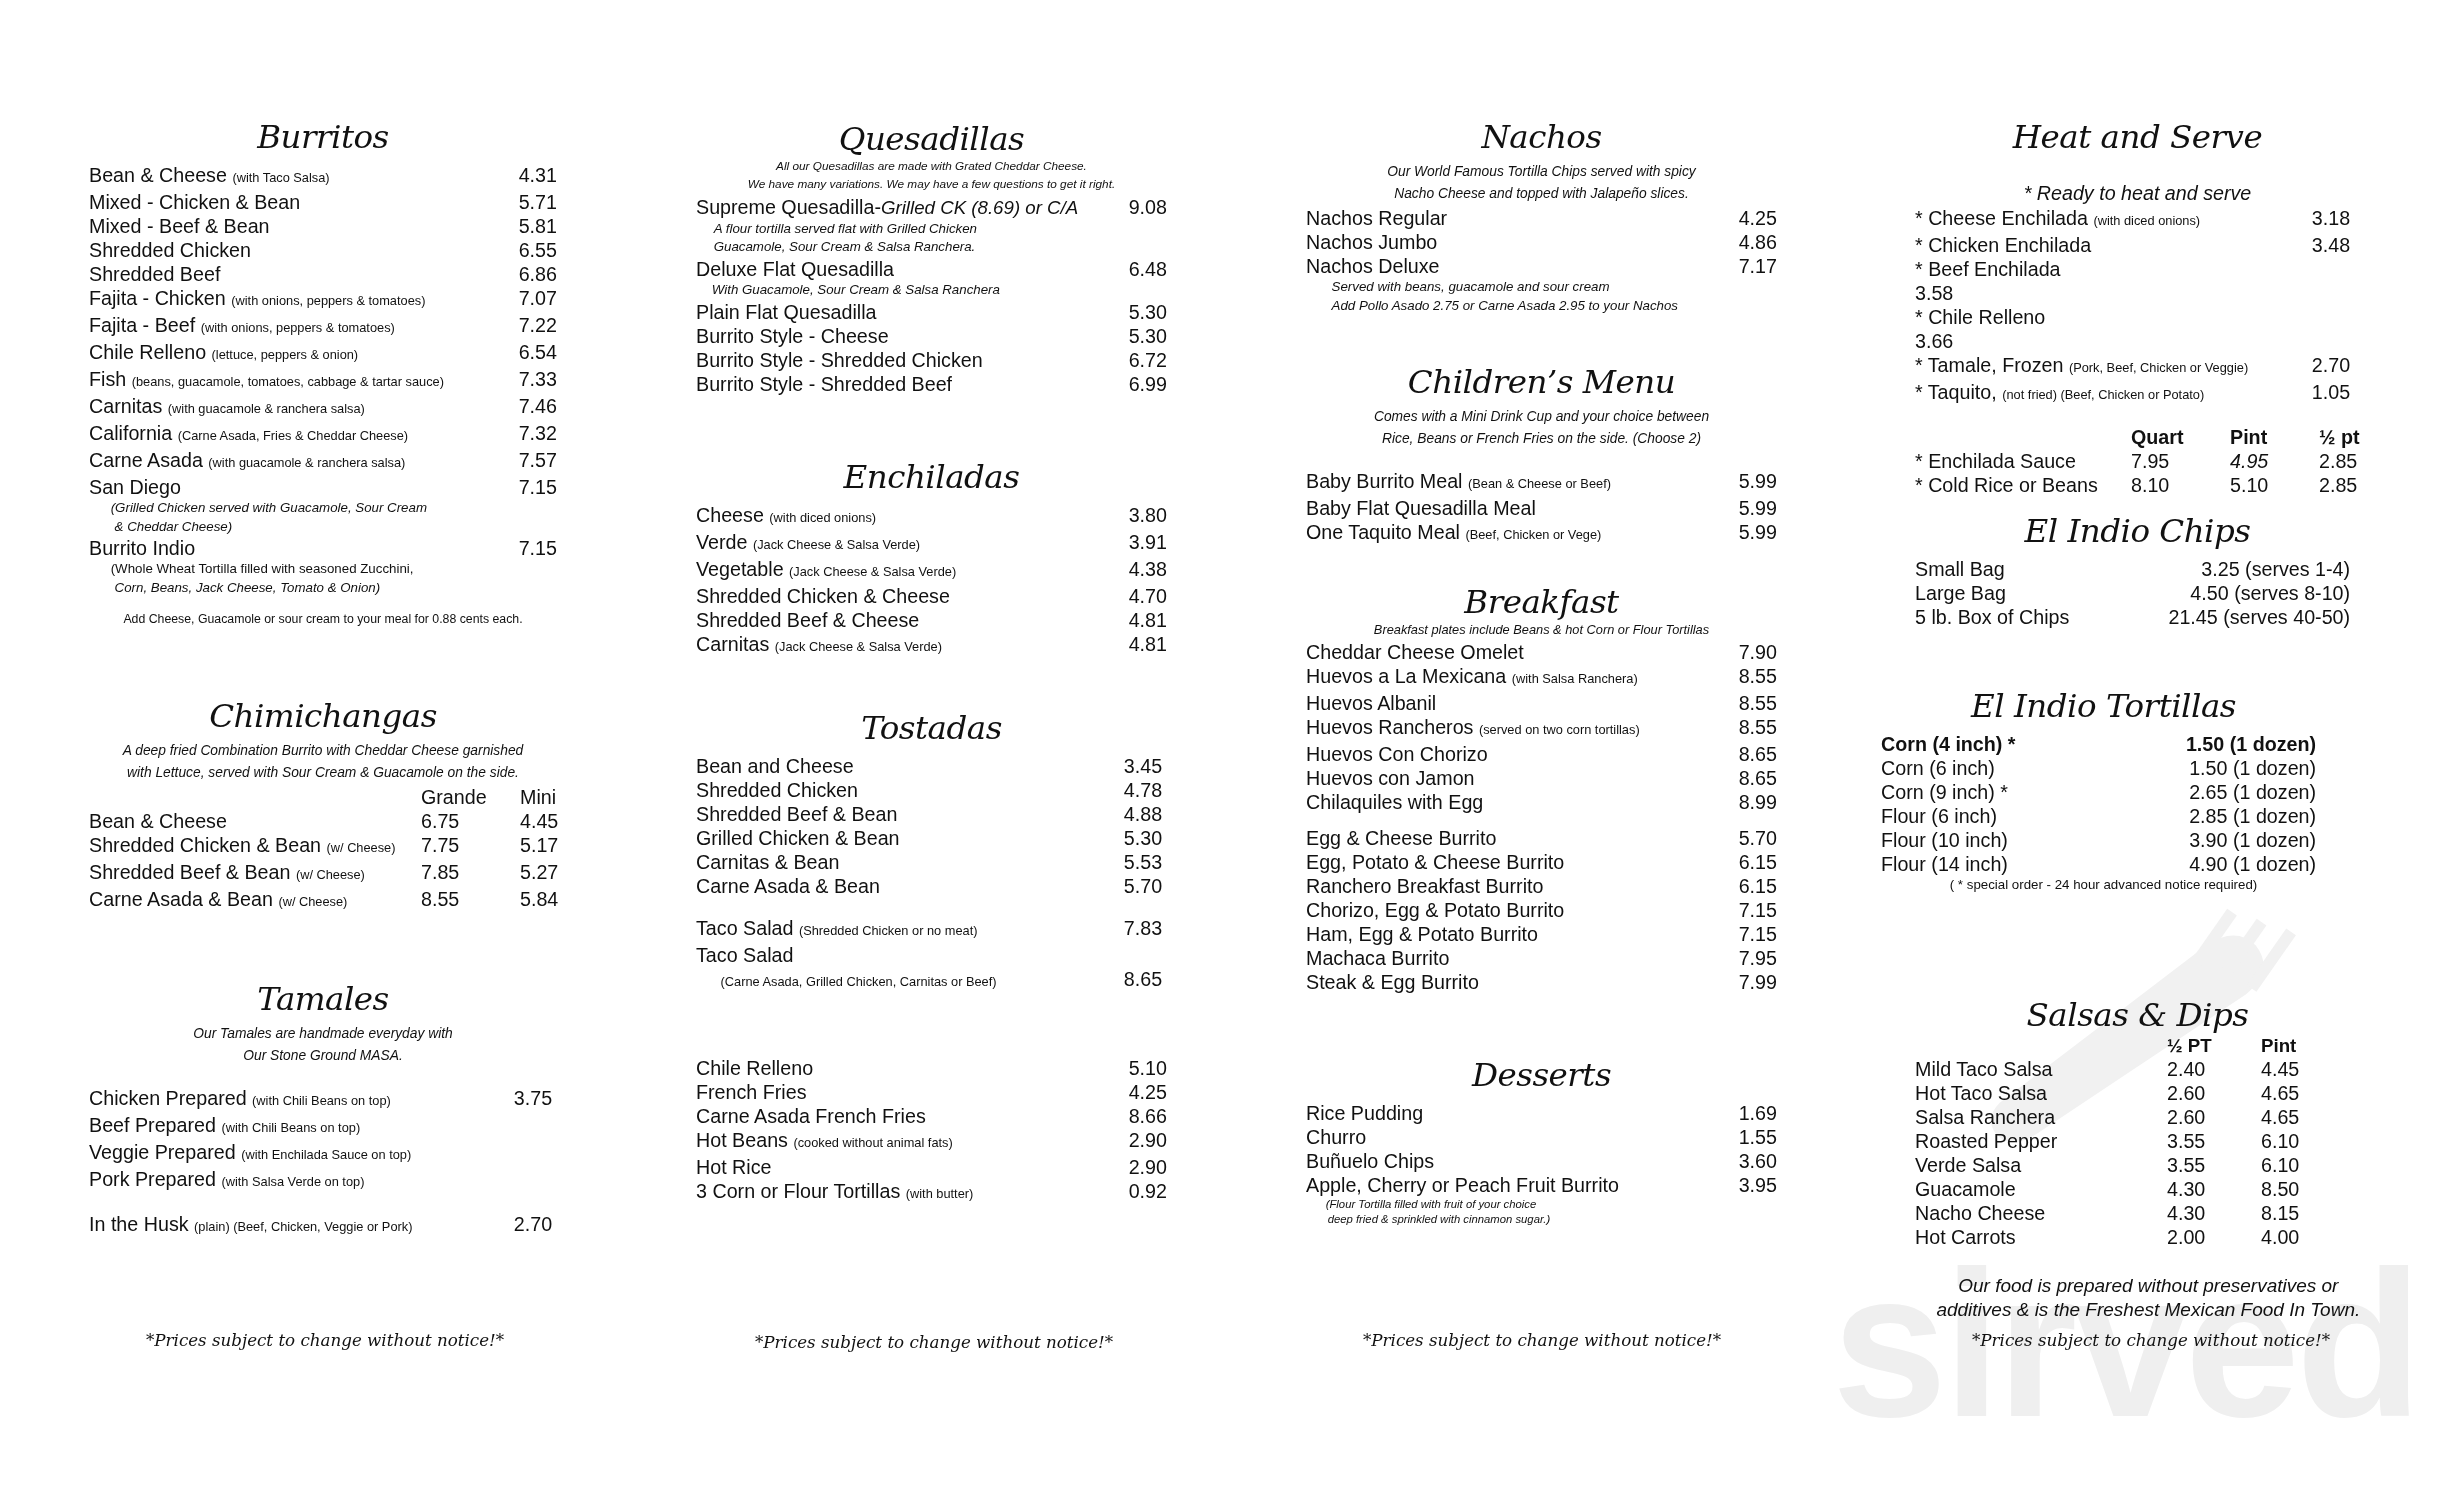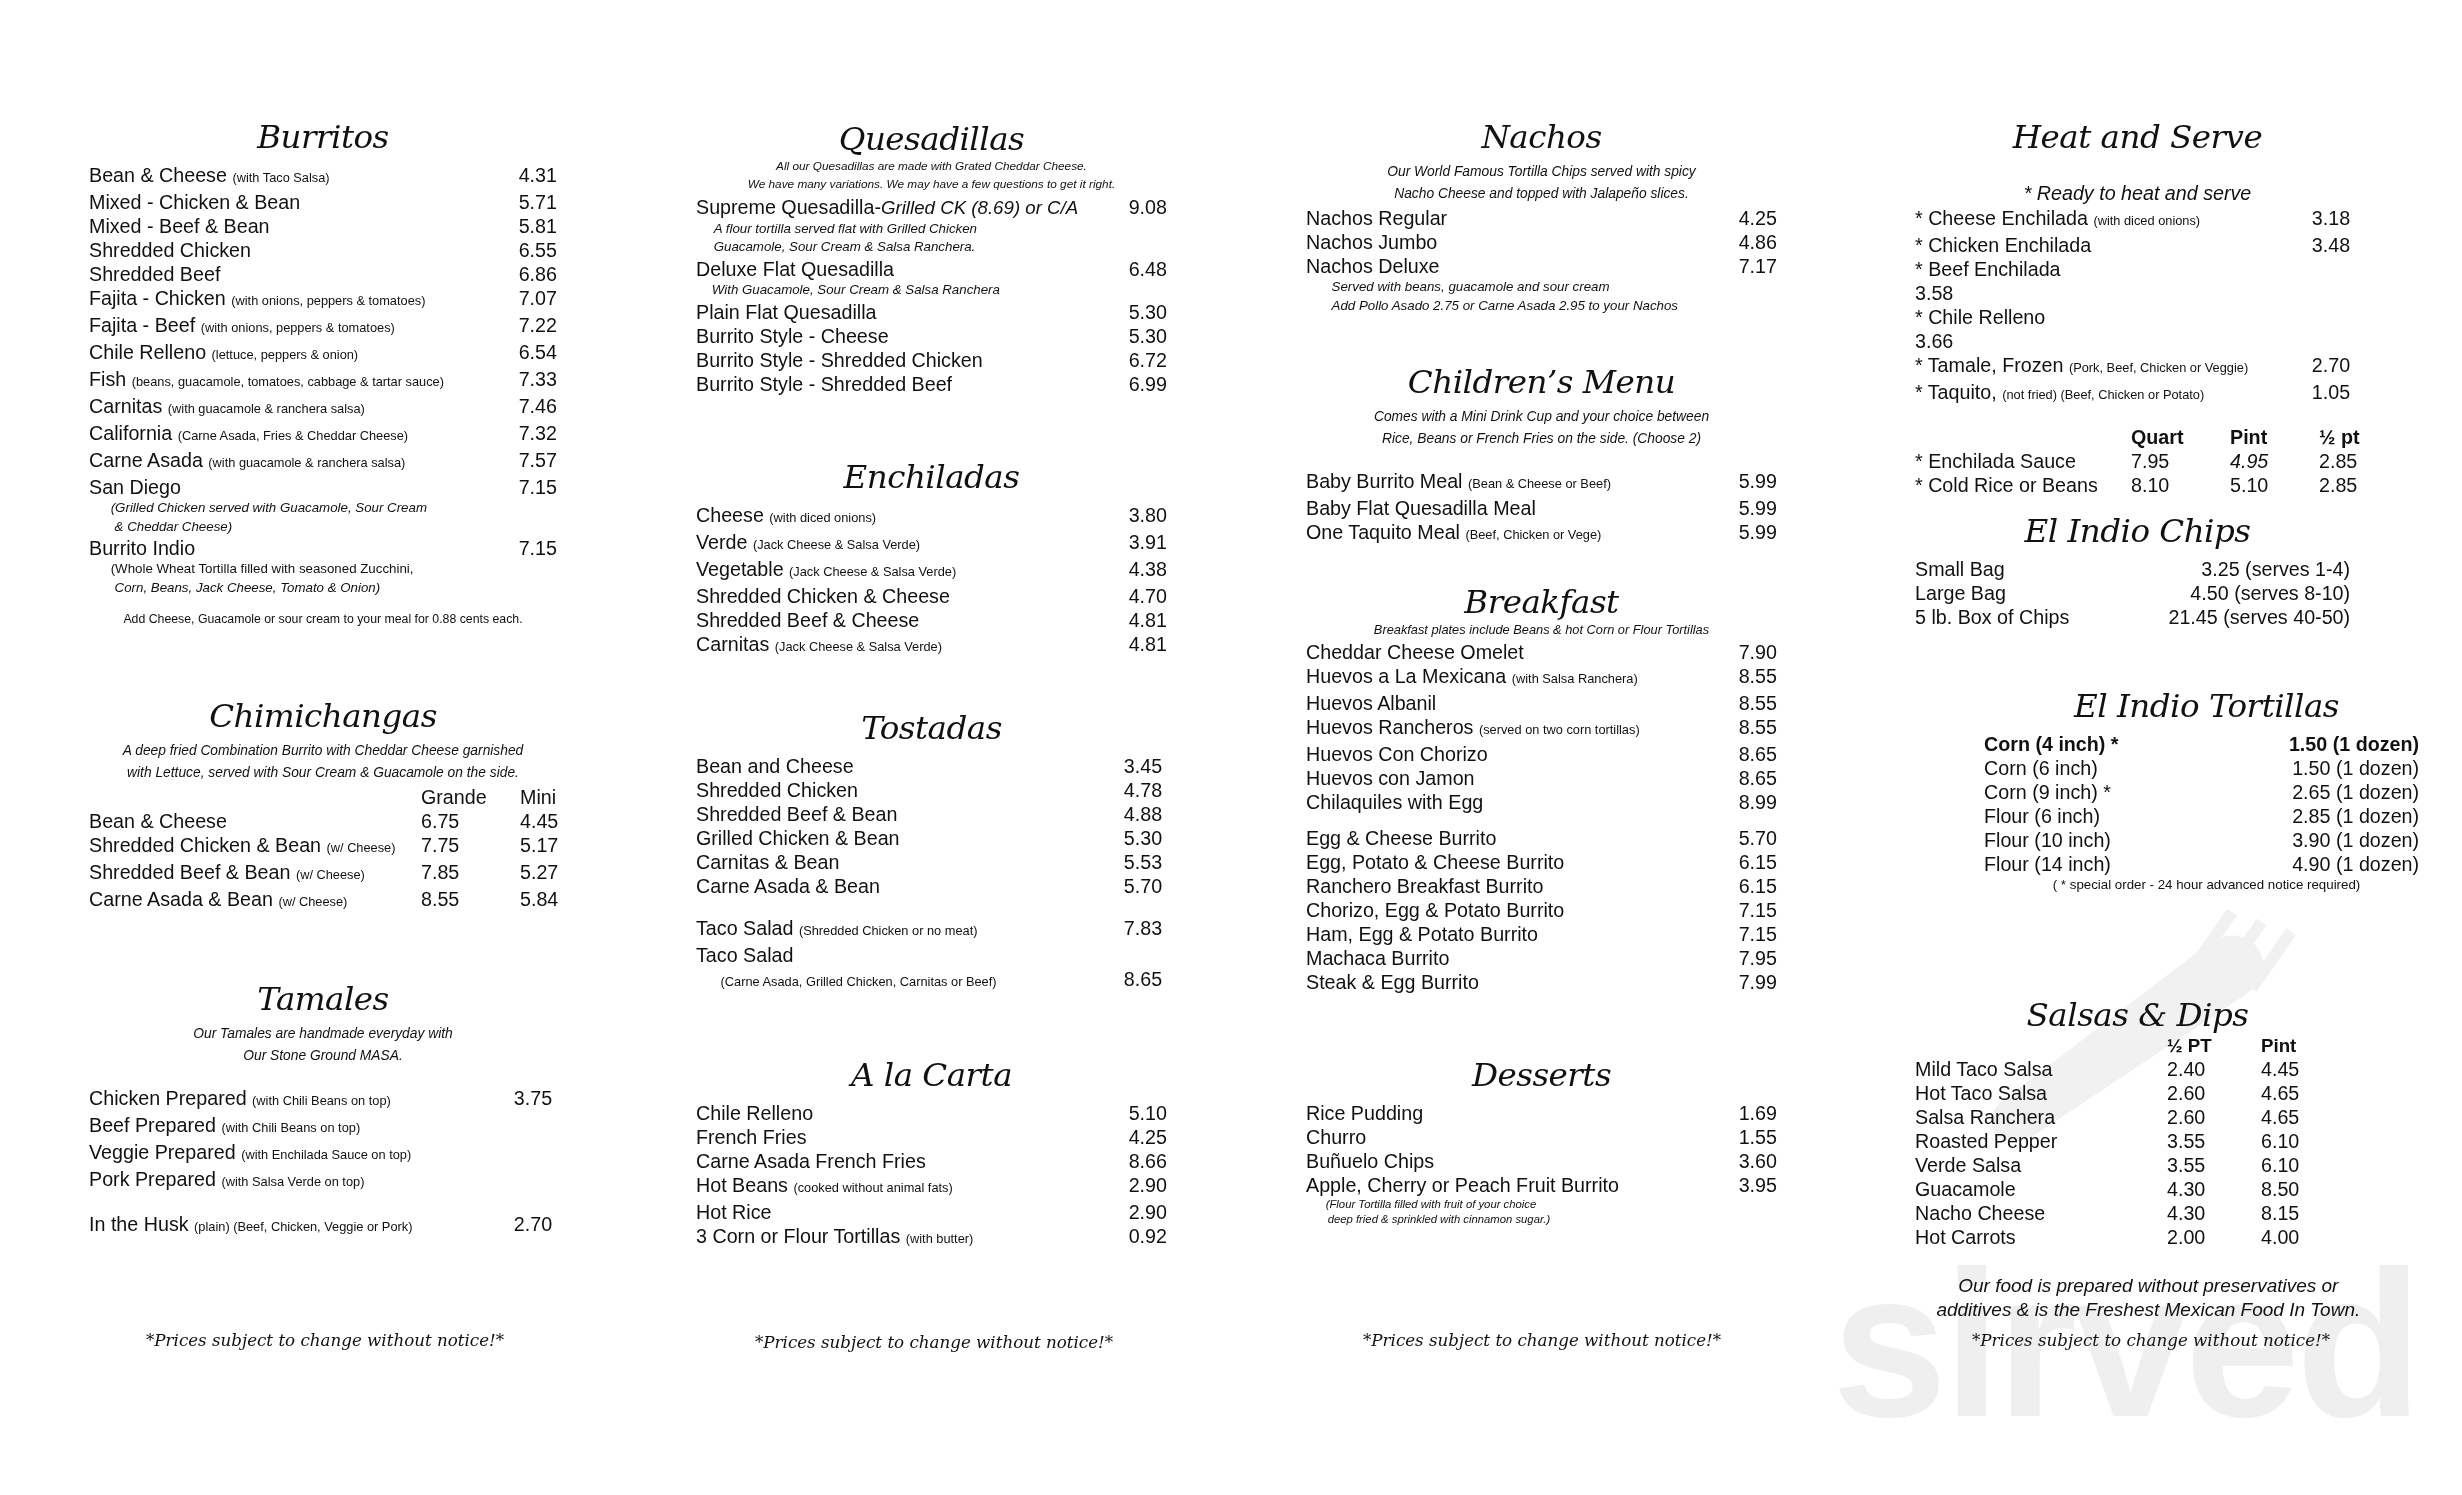--- a/index.html
+++ b/index.html
@@ -274,21 +274,20 @@
     <span class="name">Taco Salad</span>
       <span></span>
   </div>
   <div class="row" style="padding-right:4.9px">
     <span class="name" style="padding-left:24.6px"><small>(Carne Asada, Grilled Chicken, Carnitas or Beef)</small></span>
     <span class="price">8.65</span>
   </div>
 </div>
 
 <div class="section" style="left:696px; top:1056px; width:471px;">
-  <div class="title">A la Carta</div>
   <div id="carta-list">
       <div class="row">
         <span class="name">Chile Relleno</span>
         <span class="price">5.10</span>
       </div>
       <div class="row">
         <span class="name">French Fries</span>
         <span class="price">4.25</span>
       </div>
       <div class="row">
@@ -511,21 +510,21 @@
         <span class="name">Large Bag</span>
         <span class="price">4.50 (serves 8-10)</span>
       </div>
       <div class="row" style="padding-right: 9.9px;">
         <span class="name">5 lb. Box of Chips</span>
         <span class="price">21.45 (serves 40-50)</span>
       </div>
     </div>
 </div>
 
-<div class="section" style="left:1984px; top:687px; width:445px;">
+<div class="section" style="left:1881px; top:687px; width:445px;">
   <div class="title">El Indio Tortillas</div>
   <div id="tort-list">
       <div class="row" style="padding-right: 9.9px; font-weight: bold;">
         <span class="name">Corn (4 inch) *</span>
         <span class="price">1.50 (1 dozen)</span>
       </div>
       <div class="row" style="padding-right: 9.9px;">
         <span class="name">Corn (6 inch)</span>
         <span class="price">1.50 (1 dozen)</span>
       </div>

